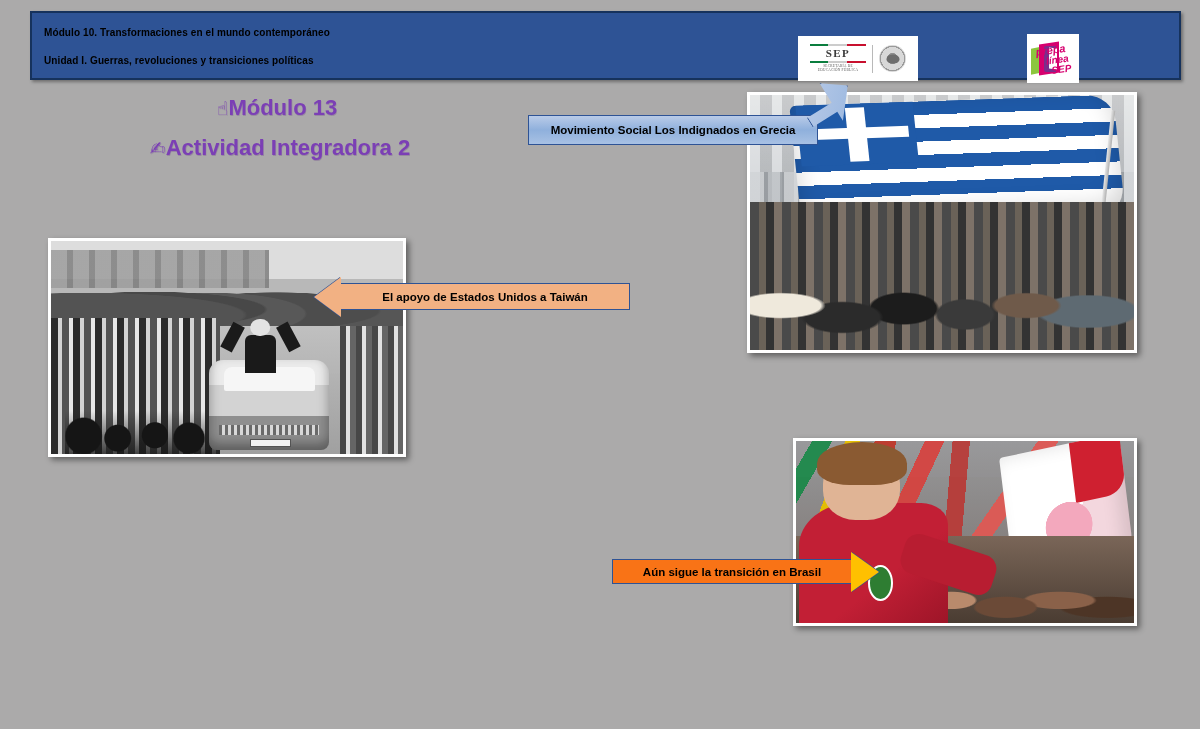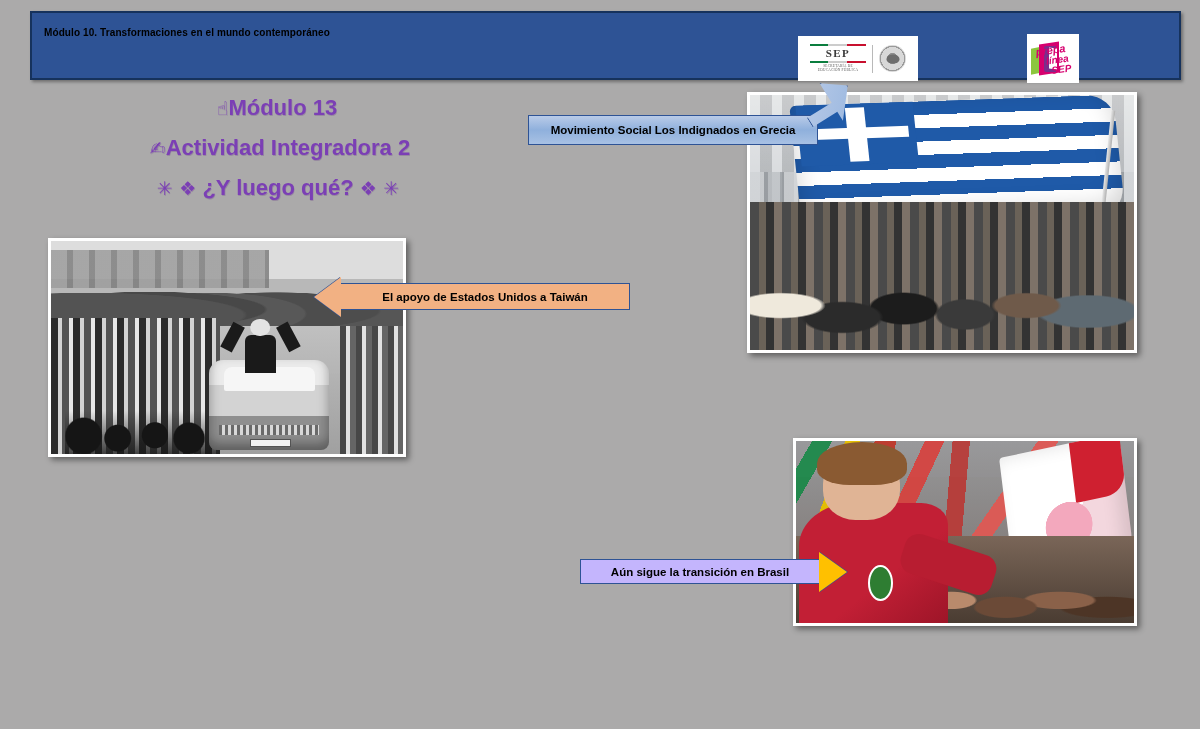--- a/index.html
+++ b/index.html
@@ -578,25 +578,25 @@
     top: -7px;
     width: 0; height: 0;
     border-top: 20px solid transparent;
     border-bottom: 20px solid transparent;
     border-right: 27px solid #f2b183;
     filter: drop-shadow(-1px 0 0 #2e5395);
   }
 
   
   #callout-brazil {
-    left: 580px;
+    left: 612px;
     top: 559px;
     width: 240px;
     height: 25px;
-    background: #c4b5fd;
+    background: #f97316;
     border: 1px solid #2e5395;
   }
   #callout-brazil .arrow-head {
     position: absolute;
     right: -28px;
     top: -8px;
     width: 0; height: 0;
     border-top: 20px solid transparent;
     border-bottom: 20px solid transparent;
     border-left: 28px solid #ffc000;
@@ -604,20 +604,21 @@
   }
 </style>
 </head>
 <body>
 
 <div class="slide">
 
   <div class="header-bar">
     <div class="header-lines">
       <div class="header-line">Módulo 10. Transformaciones en el mundo contemporáneo</div>
+      <div class="header-line">Unidad I. Guerras, revoluciones y transiciones políticas</div>
     </div>
 
     <div class="logo-sep">
       <div class="sep-inner">
         <div class="sep-left">
           <div class="sep-rule-top"></div>
           <div class="sep-word">SEP</div>
           <div class="sep-rule-bot"></div>
           <div class="sep-sub">SECRETARÍA DE</div>
           <div class="sep-sub">EDUCACIÓN PÚBLICA</div>
@@ -642,25 +643,20 @@
     </div>
   </div>
 
   <div class="title-block">
     <div class="title-line tl1">
       <span class="sym">☝</span><span>Módulo 13</span>
     </div>
     <div class="title-line tl2">
       <span class="sym">✍</span><span>Actividad Integradora 2</span>
     </div>
-    <div class="title-line tl3">
-      <span class="sym">✳ ❖</span>
-      <span>¿Y luego qué?</span>
-      <span class="sym">❖ ✳</span>
-    </div>
   </div>
 
   <div class="photo" id="photo-greece">
     <div class="gr-sky"></div>
     <div class="gr-buildings"></div>
     <div class="gr-arches"></div>
     <div class="gr-flag">
       <div class="gr-flag-canton"></div>
     </div>
     <div class="gr-pole"></div>

